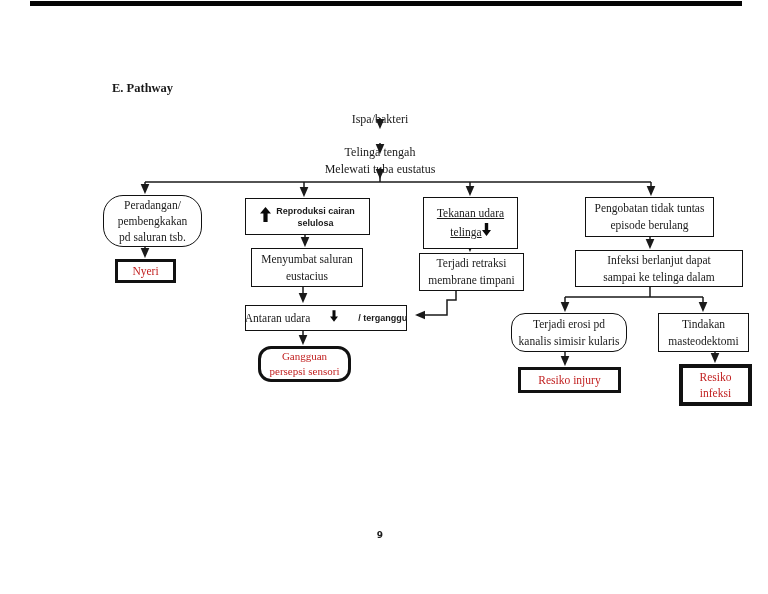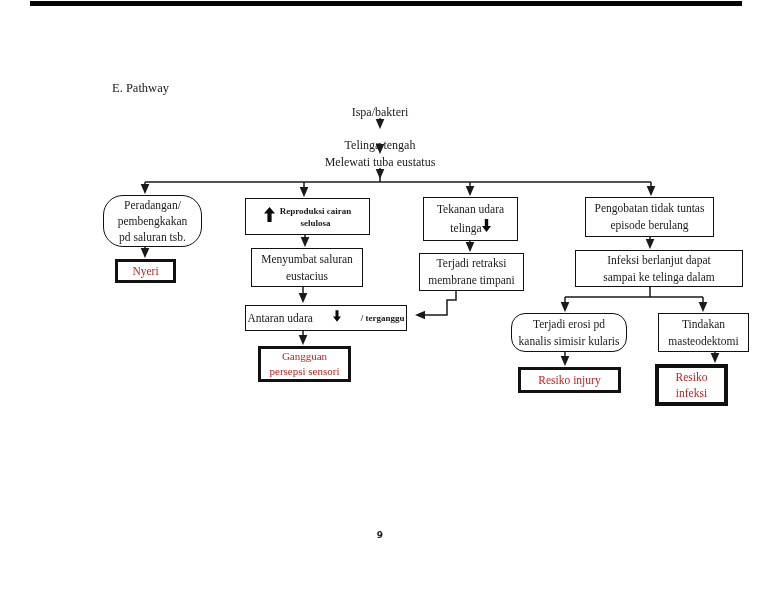--- a/index.html
+++ b/index.html
@@ -1,32 +1,32 @@
 <!DOCTYPE html>
 <html><head>
 <meta charset="utf-8">
 <style>
   html,body{margin:0;padding:0;background:#ffffff;}
   #page{position:relative;width:768px;height:594px;background:#ffffff;overflow:hidden;
         font-family:"Liberation Serif", serif;color:#1a1a1a;}
   #topbar{position:absolute;left:30px;top:1px;width:712px;height:5px;background:#050505;}
-  #title{position:absolute;left:112px;top:81px;font-size:12.5px;font-weight:normal;}
-  .chain{position:absolute;width:240px;text-align:center;font-size:12px;}
+  #title{position:absolute;left:112px;top:81px;font-size:12.5px;font-weight:bold;}
+  .chain{position:absolute;width:240px;text-align:center;font-size:12px;margin-top:7px;}
   #svglayer{position:absolute;left:0;top:0;width:768px;height:594px;}
   .box{position:absolute;border:1px solid #111;background:#fff;box-sizing:border-box;
        display:flex;flex-direction:column;justify-content:center;align-items:center;
        text-align:center;font-size:11.5px;line-height:16px;white-space:nowrap;}
   .risk{border-width:3px;color:#c11f1f;}
-  .sansbold{font-family:Liberation Serif, serif;font-weight:bold;font-size:9px;line-height:12px;}
+  .sansbold{font-family:Liberation Sans, sans-serif;font-weight:bold;font-size:9px;line-height:12px;}
   .row{display:flex;align-items:center;gap:5px;}
   .icon{display:inline-block;vertical-align:-2px;}
   #pagenum{position:absolute;left:340px;top:530px;width:80px;text-align:center;
            font-size:9px;font-weight:bold;font-family:"DejaVu Sans", sans-serif;}
   .lh17{line-height:17px;}
-  .lh15{line-height:15px;}
+  .lh15{line-height:15px;border-radius:13px;}
 </style>
 </head>
 <body>
 
 <div id="page">
 
   <div id="topbar"></div>
 
   <div id="title">E. Pathway</div>
 
@@ -78,21 +78,21 @@
             <path d="M5.5,0 L11,6.5 L7.6,6.5 L7.6,15 L3.4,15 L3.4,6.5 L0,6.5 z" fill="#0a0a0a"></path>
           </svg>
       </span>
       <span class="sansbold">
         <div>Reproduksi cairan</div>
         <div>selulosa</div>
       </span>
     </div>
   </div>
 
-  <div class="box lh17" style="left:423px;top:197px;width:95px;height:44px;line-height:19px;">
+  <div class="box lh17" style="left:423px;top:197px;width:95px;height:52px;line-height:19px;text-decoration:underline;">
     <div>Tekanan udara</div>
     <div class="row" style="gap:0;">
       <span>telinga</span>
       <span class="icon">
         <svg width="9" height="13" viewBox="0 0 9 13">
             <path d="M4.5,13 L9,7 L6.2,7 L6.2,0 L2.8,0 L2.8,7 L0,7 z" fill="#0a0a0a"></path>
           </svg>
       </span>
     </div>
   </div>
@@ -145,20 +145,20 @@
 
   <div class="box risk lh15" style="left:258px;top:346px;width:93px;height:36px;font-size:11px;">
     <div>Gangguan</div>
     <div>persepsi sensori</div>
   </div>
 
   <div class="box risk" style="left:518px;top:367px;width:103px;height:26px;">
     <div>Resiko injury</div>
   </div>
 
-  <div class="box risk" style="left:655px;top:364px;width:73px;height:42px;border-width:4px;">
+  <div class="box risk" style="left:679px;top:364px;width:73px;height:42px;border-width:4px;">
     <div>Resiko</div>
     <div>infeksi</div>
   </div>
 
   <div id="pagenum">9</div>
 
 </div>
 
 </body></html>

